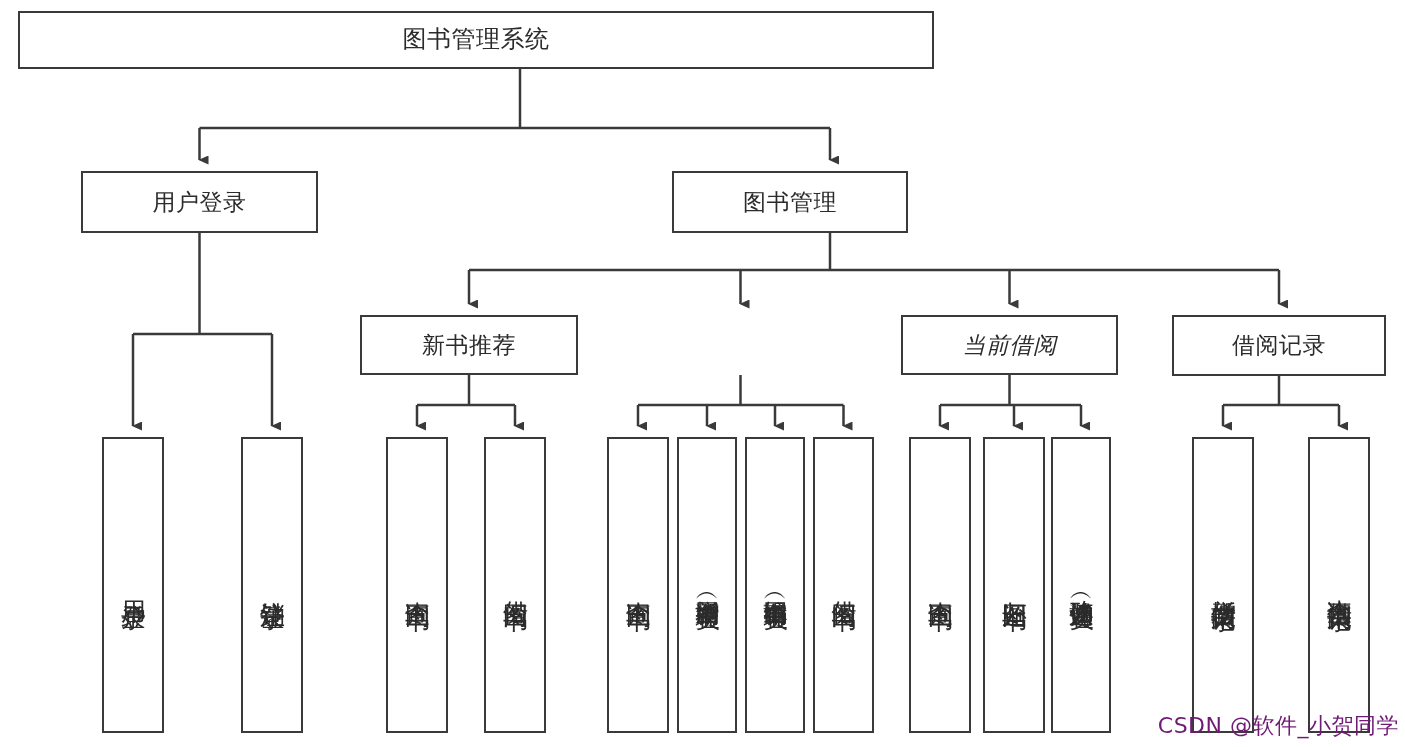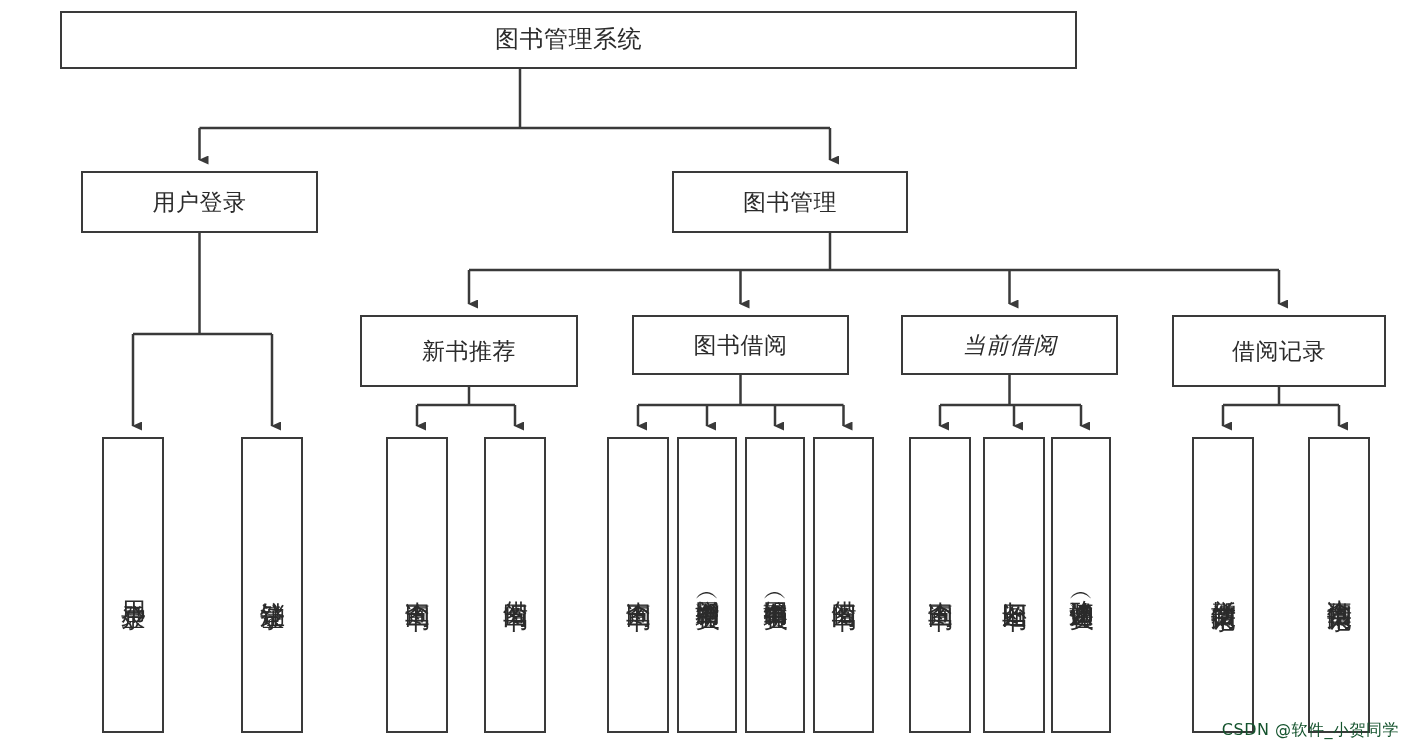--- a/index.html
+++ b/index.html
@@ -58,22 +58,22 @@
     letter-spacing: 2px;
   }
   .node.vert.tall .lbl {
     font-size: 24px;
     letter-spacing: 1px;
   }
   #watermark {
     position: absolute;
     right: 6px;
     bottom: 6px;
-    font-size: 16px;
-    color: #14532d;
+    font-size: 22px;
+    color: #701a75;
     letter-spacing: 0.5px;
     white-space: nowrap;
     user-select: none;
   }
 </style>
 </head>
 <body>
 
 <div id="canvas">
 
@@ -113,41 +113,38 @@
         <path d="M940,405 L940,426" marker-end="url(#arrowhead)"></path>
         <path d="M1014,405 L1014,426" marker-end="url(#arrowhead)"></path>
         <path d="M1081,405 L1081,426" marker-end="url(#arrowhead)"></path>
         <path d="M1279,375 L1279,405"></path>
         <path d="M1223,405 L1339,405"></path>
         <path d="M1223,405 L1223,426" marker-end="url(#arrowhead)"></path>
         <path d="M1339,405 L1339,426" marker-end="url(#arrowhead)"></path>
       </g>
   </svg>
 
-  <div class="node root horiz" id="node-root" style="left: 18px; top: 11px; width: 1017px; height: 58px; margin-left: 42px;">
+  <div class="node root horiz" id="node-root" style="left: 18px; top: 11px; width: 916px; height: 58px;">
     <span class="lbl">图书管理系统</span>
   </div>
 
   <div class="node horiz" id="node-l1-0" style="left: 81px; top: 171px; width: 237px; height: 62px;">
     <span class="lbl">用户登录</span>
   </div>
   <div class="node horiz" id="node-l1-1" style="left: 672px; top: 171px; width: 236px; height: 62px;">
     <span class="lbl">图书管理</span>
   </div>
 
-  <div class="node horiz" id="node-l2-0" style="left: 360px; top: 315px; width: 218px; height: 72px;">
+  <div class="node horiz" id="node-l2-0" style="left: 360px; top: 315px; width: 218px; height: 60px;">
     <span class="lbl">新书推荐</span>
-  </div>
-  <div class="node horiz" id="node-l2-1" style="left: 632px; top: 315px; width: 217px; height: 60px;">
-    <span class="lbl">图书借阅</span>
   </div>
   <div class="node horiz" id="node-l2-2" style="left: 901px; top: 315px; width: 217px; height: 60px; font-style: italic;">
     <span class="lbl">当前借阅</span>
   </div>
-  <div class="node horiz" id="node-l2-3" style="left: 1172px; top: 315px; width: 214px; height: 72px;">
+  <div class="node horiz" id="node-l2-3" style="left: 1172px; top: 315px; width: 214px; height: 61px;">
     <span class="lbl">借阅记录</span>
   </div>
 
   <div class="node vert" id="node-leaf-0" style="left: 102px; top: 437px; width: 62px; height: 296px;">
     <span class="lbl">用户登录</span>
   </div>
   <div class="node vert" id="node-leaf-1" style="left: 241px; top: 437px; width: 62px; height: 296px;">
     <span class="lbl">注销登录</span>
   </div>
   <div class="node vert" id="node-leaf-2" style="left: 386px; top: 437px; width: 62px; height: 296px;">

